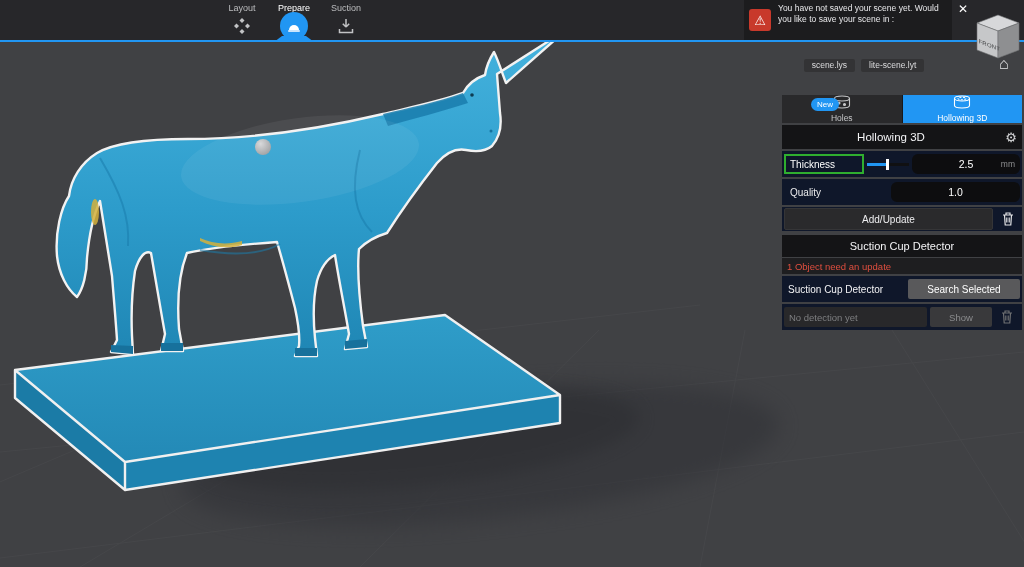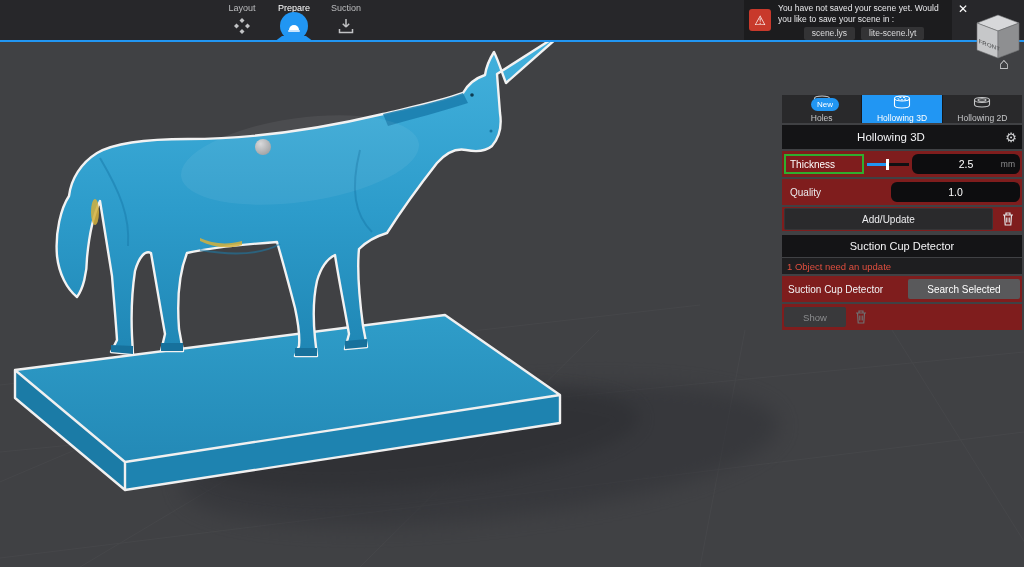--- a/index.html
+++ b/index.html
@@ -20,41 +20,41 @@
   .prep-notch{position:absolute;left:50%;top:36px;transform:translateX(-50%);
     width:40px;height:6px;background:#2196f3;clip-path:polygon(20% 0,80% 0,100% 100%,0 100%);z-index:6;}
   
   .notif{position:absolute;top:0;left:744px;width:208px;height:40px;background:#1c1c1e;
          display:flex;z-index:12;}
   .notif-iconbox{width:32px;display:flex;align-items:center;justify-content:center;}
   .notif-icon{width:22px;height:22px;background:#c8392b;border-radius:3px;color:#fff;
          font-size:13px;display:flex;align-items:center;justify-content:center;}
   .notif-body{flex:1;padding:3px 2px 0 2px;color:#e9e9eb;font-size:8.5px;line-height:1.3;}
   .notif-btns{display:flex;justify-content:center;gap:6px;margin-top:2px;}
-  .notif-btn{background:#333335;color:#dcdcde;font-size:8.5px;padding:1px 8px;border-radius:2px;}
+  .notif-btn{background:#333335;color:#dcdcde;font-size:8.5px;padding:1px 8px;border-radius:2px;margin-top:32px;}
   .notif-close{position:absolute;top:1px;left:955px;width:16px;height:16px;color:#ffffff;
          font-size:12px;display:flex;align-items:center;justify-content:center;z-index:13;}
   
   .viewcube{position:absolute;top:11px;left:975px;z-index:12;}
   .home{position:absolute;top:55px;left:999px;color:#e2e3e5;font-size:16px;z-index:12;}
   
   .viewport{position:absolute;inset:0;z-index:1;}
   
   .panel{position:absolute;left:782px;top:95px;width:240px;display:flex;flex-direction:column;z-index:11;}
   .ptabs{display:flex;height:28px;}
   .ptab{flex:1;display:flex;flex-direction:column;align-items:center;justify-content:center;
         gap:3px;background:#29292b;color:#c6c7c9;font-size:8.5px;border-right:1px solid #18181a;}
   .ptab:last-child{border-right:none;}
   .ptab.active{background:#2196f3;color:#ffffff;}
   .new-badge{position:absolute;left:29px;top:3px;height:13px;padding:0 6px;border-radius:7px;
         background:#2196f3;color:#fff;font-size:8px;display:flex;align-items:center;z-index:5;}
   .pheader{height:24px;margin-top:2px;background:#141416;display:flex;align-items:center;}
   .pheader .ph-title{flex:1;text-align:center;color:#f4f4f6;font-size:11.5px;}
   .pheader .gear{width:22px;color:#d3d4d6;font-size:13px;text-align:center;}
-  .prow{display:flex;align-items:center;background:#7f1d1d;margin-top:2px;padding:0 2px;gap:3px;}
+  .prow{display:flex;align-items:center;background:#0f172a;margin-top:2px;padding:0 2px;gap:3px;}
   .row-thickness{height:26px;}
   .t-label{width:80px;height:20px;box-sizing:border-box;border:2px solid #2fae2f;
         display:flex;align-items:center;padding-left:4px;font-size:10px;color:#fff;}
   .slider{width:42px;height:20px;position:relative;}
   .sl-track{position:absolute;left:0;right:0;top:9px;height:3px;background:#101012;}
   .sl-fill{position:absolute;left:0;top:9px;height:3px;width:45%;background:#2196f3;}
   .sl-handle{position:absolute;left:45%;top:5px;width:3px;height:11px;background:#ffffff;}
   .field{flex:1;height:20px;background:#0d0d0f;border-radius:6px;position:relative;
         display:flex;align-items:center;justify-content:center;color:#fff;font-size:10.5px;}
   .unit{position:absolute;right:5px;color:#8e8f91;font-size:8.5px;}
@@ -267,28 +267,20 @@
         <span>Holes</span>
       </div>
       <div class="ptab active">
         <svg width="20" height="15" viewBox="0 0 20 15" fill="none" stroke="currentColor" stroke-width="1.1">
           <ellipse cx="10" cy="3.5" rx="7.5" ry="2.5"></ellipse>
           <ellipse cx="10" cy="3.5" rx="4" ry="1.3" stroke-dasharray="2 1.5"></ellipse>
           <path d="M2.5 3.5 v7 c0 1.4 3.4 2.5 7.5 2.5 s7.5 -1.1 7.5 -2.5 v-7"></path>
         </svg>
         <span>Hollowing 3D</span>
       </div>
-      <div class="ptab">
-        <svg width="20" height="15" viewBox="0 0 20 15" fill="none" stroke="currentColor" stroke-width="1.1">
-          <ellipse cx="10" cy="5" rx="7.5" ry="2.5"></ellipse>
-          <ellipse cx="10" cy="5" rx="4" ry="1.3"></ellipse>
-          <path d="M2.5 5 v4.5 c0 1.4 3.4 2.5 7.5 2.5 s7.5 -1.1 7.5 -2.5 V5"></path>
-        </svg>
-        <span>Hollowing 2D</span>
-      </div>
     </div>
 
     <div class="pheader">
       <span class="ph-title">Hollowing 3D</span>
       <span class="gear">⚙</span>
     </div>
 
     <div class="prow row-thickness">
       <div class="t-label">Thickness</div>
       <div class="slider">
@@ -320,20 +312,21 @@
 
     <div class="sheader">Suction Cup Detector</div>
     <div class="warnrow">1 Object need an update</div>
 
     <div class="prow row-detector">
       <div class="d-label">Suction Cup Detector</div>
       <div class="btn-search">Search Selected</div>
     </div>
 
     <div class="prow row-empty">
+      <div class="f-empty">No detection yet</div>
       <div class="btn-show">Show</div>
       <div class="icon-btn trash-dim">
         <svg width="12" height="14" viewBox="0 0 12 14" fill="none" stroke="currentColor" stroke-width="1.2">
           <path d="M1 3 h10 M4 3 V1 h4 v2 M2.5 3 l0.7 10 h5.6 l0.7 -10 M4.8 5.5 v5 M7.2 5.5 v5"></path>
         </svg>
       </div>
     </div>
   </div>
 
 </div>

